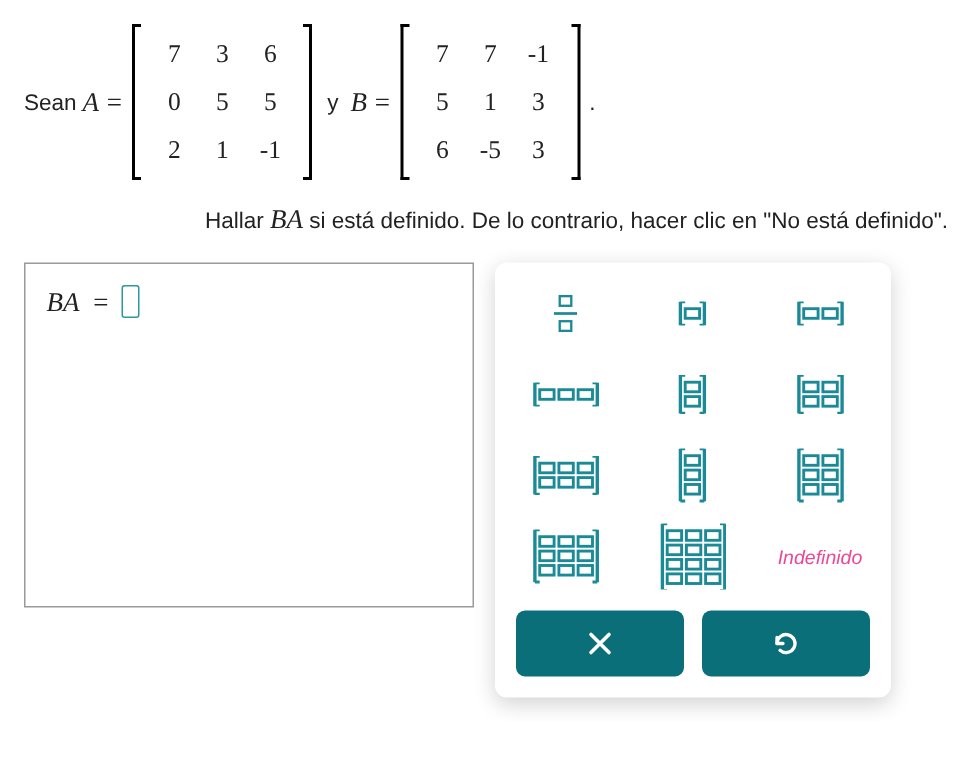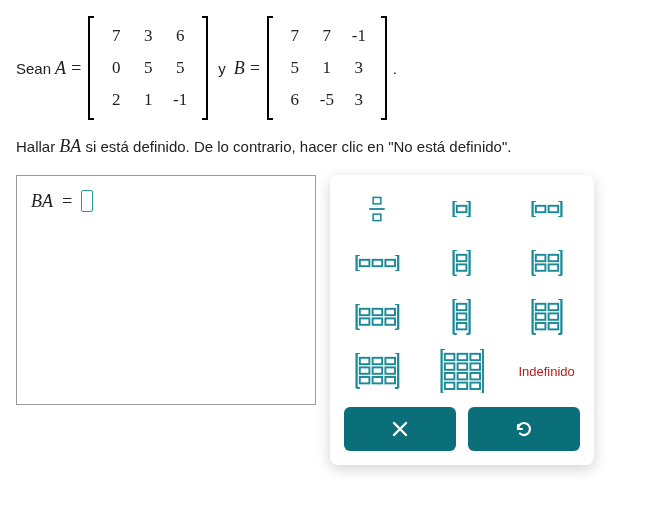--- a/index.html
+++ b/index.html
@@ -37,21 +37,21 @@
   }
   .matrix::before { top: 0; left: -2px; width: 6px; }
   .matrix::after { bottom: 0; left: -2px; width: 6px; }
   .matrix .corner-tr, .matrix .corner-br {
     position: absolute; width: 6px; height: 2px; background:#000; right:-2px;
   }
   .matrix .corner-tr { top:0; }
   .matrix .corner-br { bottom:0; }
   .mrow { display: flex; }
   .mcell { width: 28px; text-align: center; font-family: 'Times New Roman', serif; font-size: 17px; padding: 6px 2px; }
-  .instruction { font-size: 15px; margin-bottom: 18px; }
+  .instruction { font-size: 15px; margin-bottom: 18px; text-align: right; }
 
   .work-area { display: flex; gap: 14px; align-items: flex-start; }
   .answer-box {
     border: 1px solid #999;
     width: 300px;
     height: 230px;
     padding: 14px;
     box-sizing: border-box;
   }
   .answer-line { display: flex; align-items: center; gap: 8px; }
@@ -80,21 +80,21 @@
     height: 40px;
     display: flex;
     align-items: center;
     justify-content: center;
     border-radius: 4px;
     cursor: pointer;
     color: #1a8a97;
     font-size: 13px;
   }
   .kbtn svg { display:block; }
-  .undef { color: #b91c1c; font-size: 13px; }
+  .undef { color: #ec4899; font-size: 13px; font-style: italic; }
   .action-row {
     display: grid;
     grid-template-columns: 1fr 1fr;
     gap: 12px;
     margin-top: 16px;
   }
   .act-btn {
     background: #0b6f7a;
     color: #fff;
     height: 44px;

